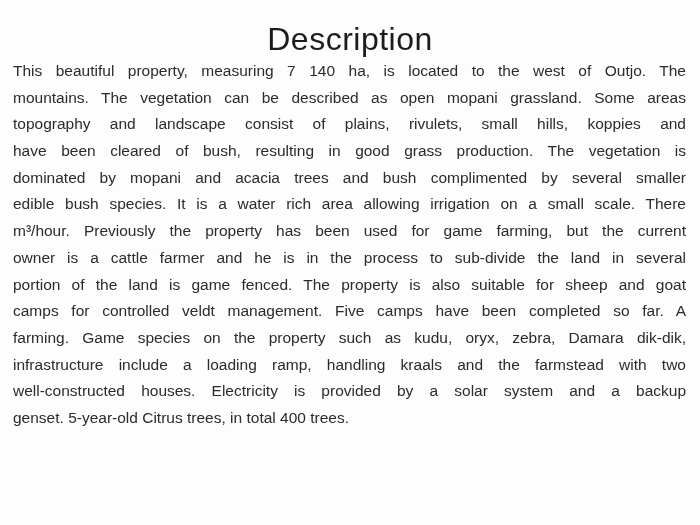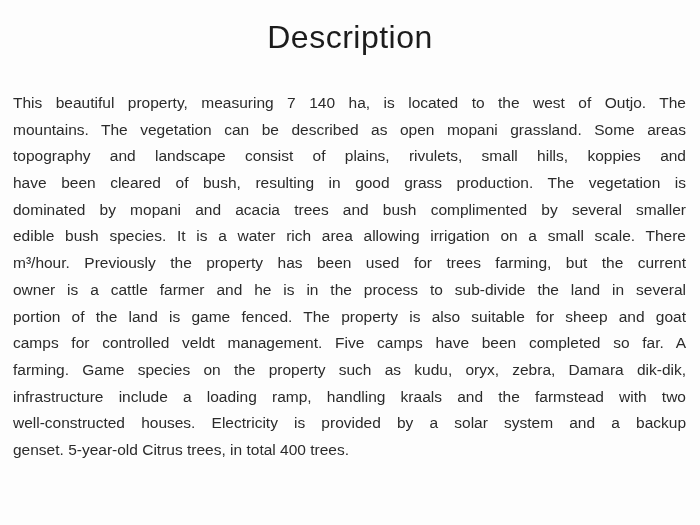--- a/index.html
+++ b/index.html
@@ -14,34 +14,34 @@
   }
   .slide {
     position: relative;
     width: 700px;
     height: 525px;
     font-family: "Liberation Sans", sans-serif;
     color: #2b2b2b;
     background: #fdfdfd;
   }
   .slide-title {
-    margin: 12px;
-    padding-top: 5px;
+    margin: 0;
+    padding-top: 19px;
     text-align: center;
     font-size: 32px;
     line-height: 40px;
     font-weight: 400;
     color: #1c1c1c;
     letter-spacing: 0.5px;
   }
   .body-text {
     position: absolute;
     left: 13px;
     right: 14px;
-    top: 78px;
+    top: 58px;
     font-size: 15.5px;
   }
   .text-line {
     height: 26.7px;
     line-height: 26.7px;
     overflow: hidden;
     text-align: justify;
     text-align-last: justify;
     color: #2b2b2b;
   }
@@ -54,21 +54,21 @@
 
 <div class="slide">
   <h1 class="slide-title">Description</h1>
   <div class="body-text" id="body-lines">
       <div class="text-line">This beautiful property, measuring 7 140 ha, is located to the west of Outjo. The</div>
       <div class="text-line">mountains. The vegetation can be described as open mopani grassland. Some areas</div>
       <div class="text-line">topography and landscape consist of plains, rivulets, small hills, koppies and</div>
       <div class="text-line">have been cleared of bush, resulting in good grass production. The vegetation is</div>
       <div class="text-line">dominated by mopani and acacia trees and bush complimented by several smaller</div>
       <div class="text-line">edible bush species. It is a water rich area allowing irrigation on a small scale. There</div>
-      <div class="text-line">m³/hour. Previously the property has been used for trees farming, but the current</div>
+      <div class="text-line">m³/hour. Previously the property has been used for game farming, but the current</div>
       <div class="text-line">owner is a cattle farmer and he is in the process to sub-divide the land in several</div>
       <div class="text-line">portion of the land is game fenced. The property is also suitable for sheep and goat</div>
       <div class="text-line">camps for controlled veldt management. Five camps have been completed so far. A</div>
       <div class="text-line">farming. Game species on the property such as kudu, oryx, zebra, Damara dik-dik,</div>
       <div class="text-line">infrastructure include a loading ramp, handling kraals and the farmstead with two</div>
       <div class="text-line">well-constructed houses. Electricity is provided by a solar system and a backup</div>
       <div class="text-line last">genset. 5-year-old Citrus trees, in total 400 trees.</div>
     </div>
 </div>
 

